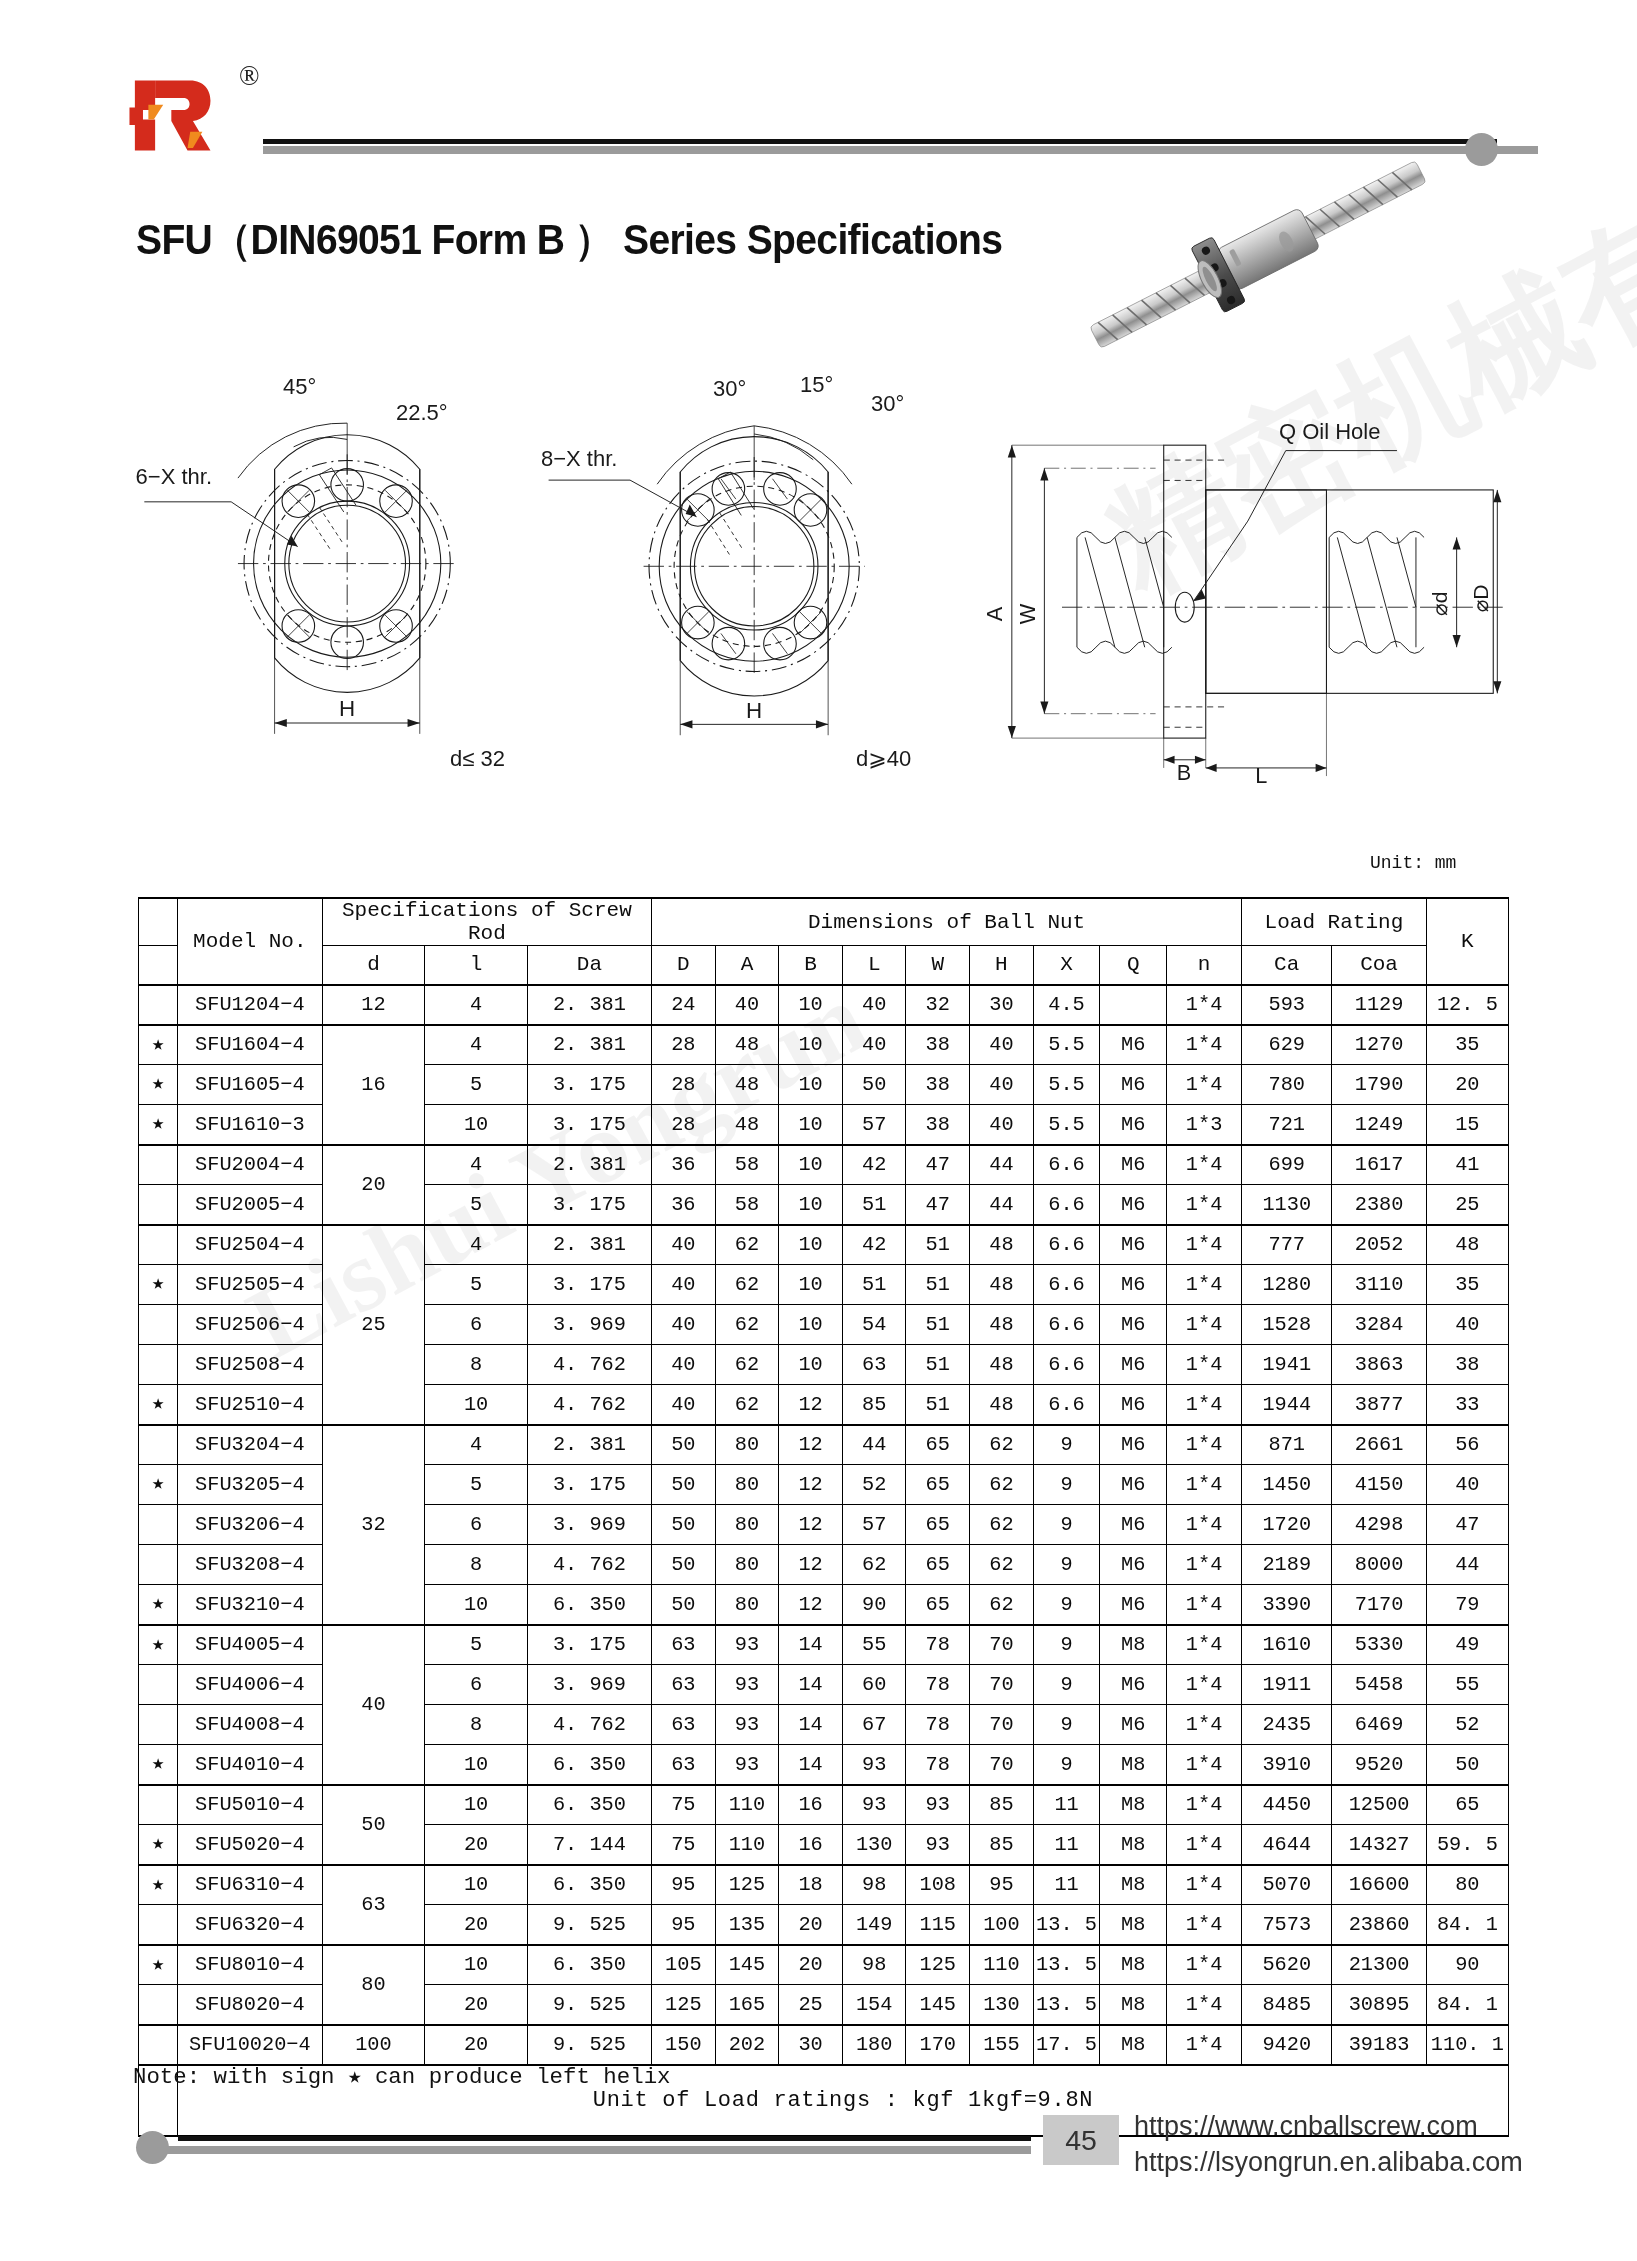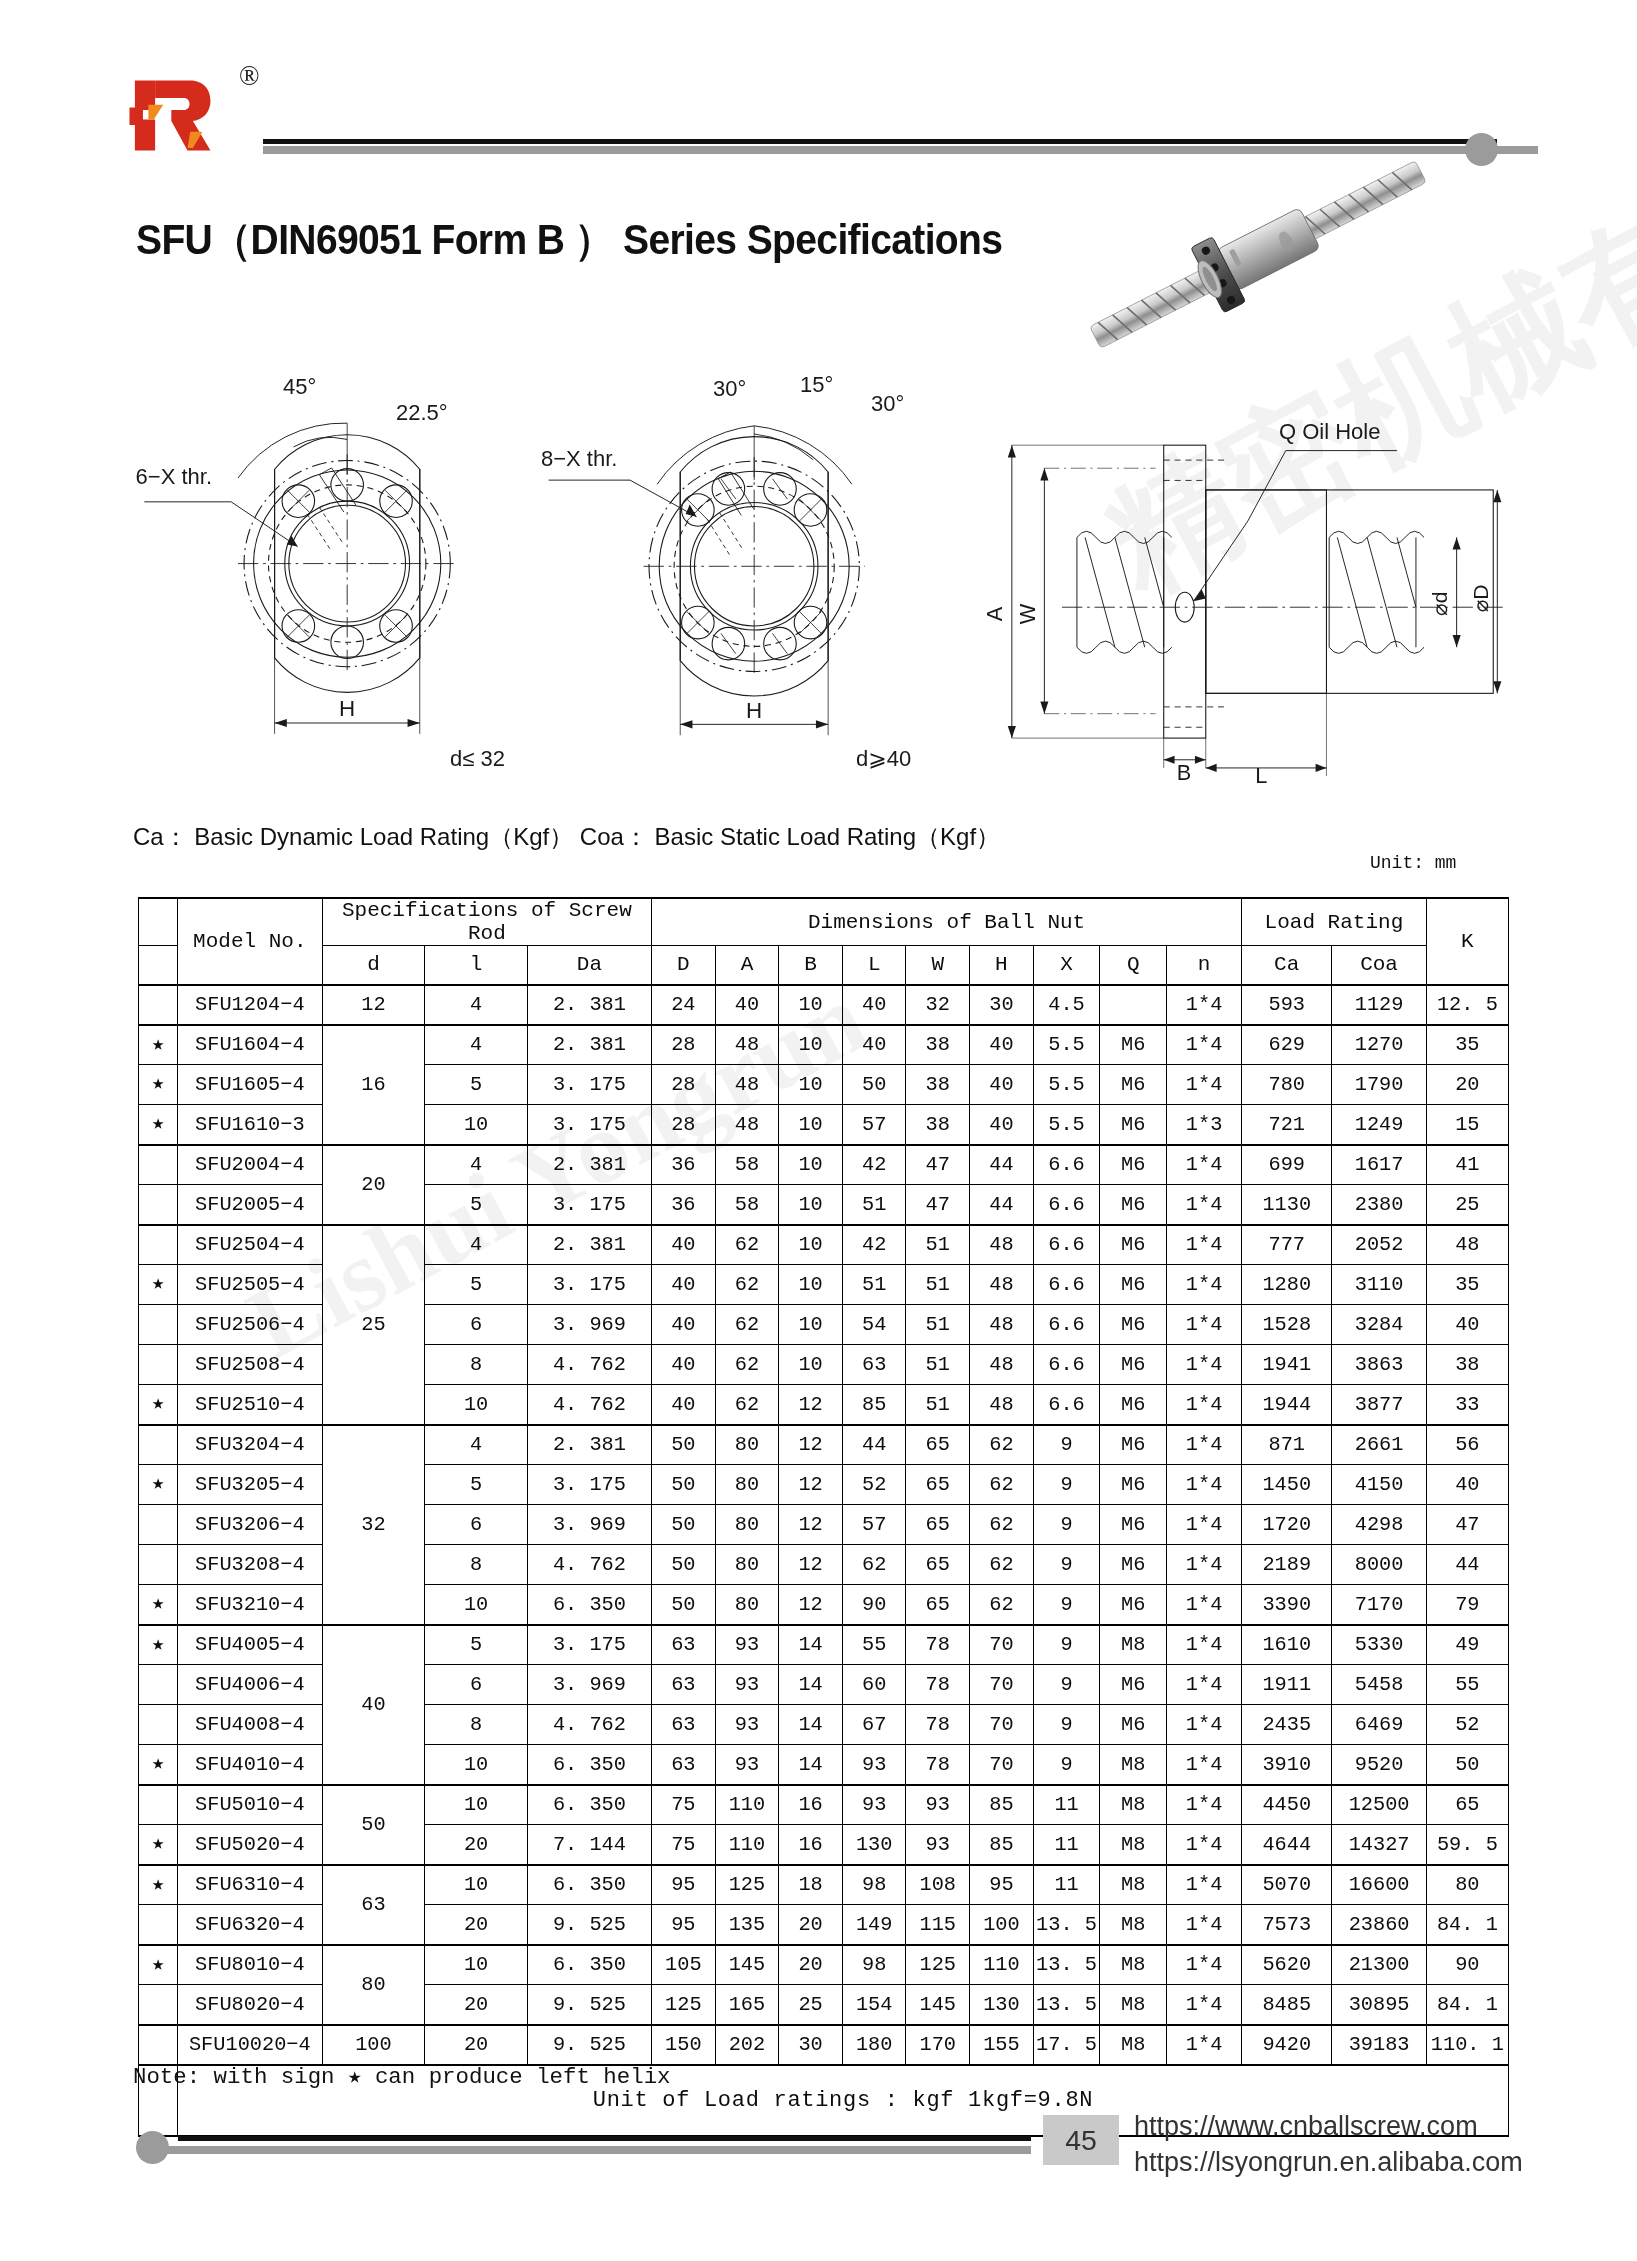--- a/index.html
+++ b/index.html
@@ -400,21 +400,20 @@
     <text x="78" y="345" text-anchor="middle" font-family="Liberation Sans, sans-serif" font-size="32" fill="#1a1a1a" transform="rotate(-90 78 345)">W</text>
     <text x="298" y="590" text-anchor="middle" font-family="Liberation Sans, sans-serif" font-size="32" fill="#1a1a1a">B</text>
     <text x="412" y="594" text-anchor="middle" font-family="Liberation Sans, sans-serif" font-size="32" fill="#1a1a1a">L</text>
     <text x="686" y="330" text-anchor="middle" font-family="Liberation Sans, sans-serif" font-size="31" fill="#1a1a1a" transform="rotate(-90 686 330)">⌀d</text>
     <text x="746" y="322" text-anchor="middle" font-family="Liberation Sans, sans-serif" font-size="31" fill="#1a1a1a" transform="rotate(-90 746 322)">⌀D</text>
   </svg>
   <div class="dwg-cap" style="left:1157px; top:80px;">Q Oil Hole</div>
 </div>
 
 <div id="legend">
-  <div class="legend-line">Ca： Basic Dynamic Load Rating（Kgf）     Coa： Basic Static Load Rating（Kgf）</div>
 </div>
 <div id="unit-mm">Unit: mm</div>
 
 <div id="spec-table-wrap">
   <table class="spec">
     <colgroup>
       <col class="c-star">
         <col class="c-model">
         <col class="c-d">
         <col class="c-l">

